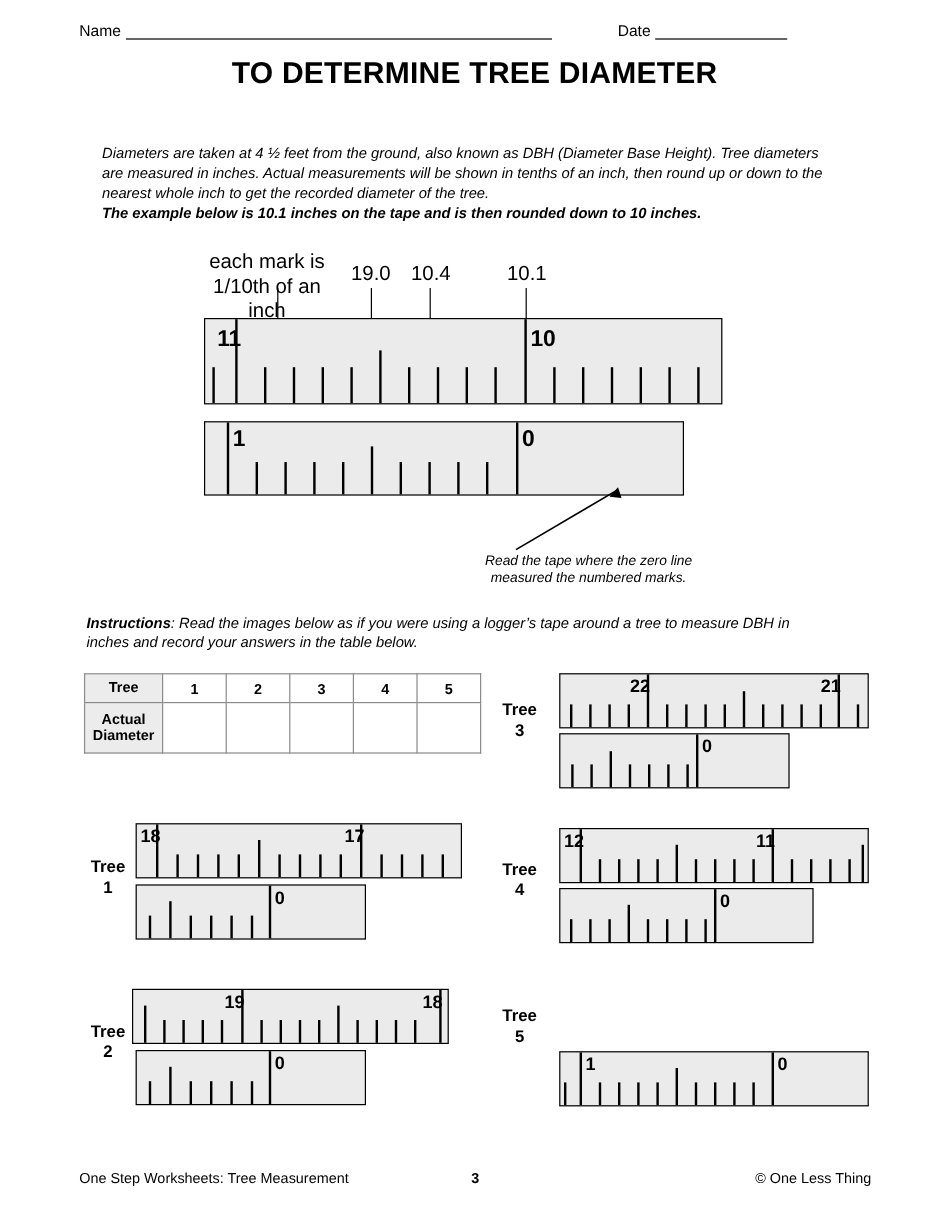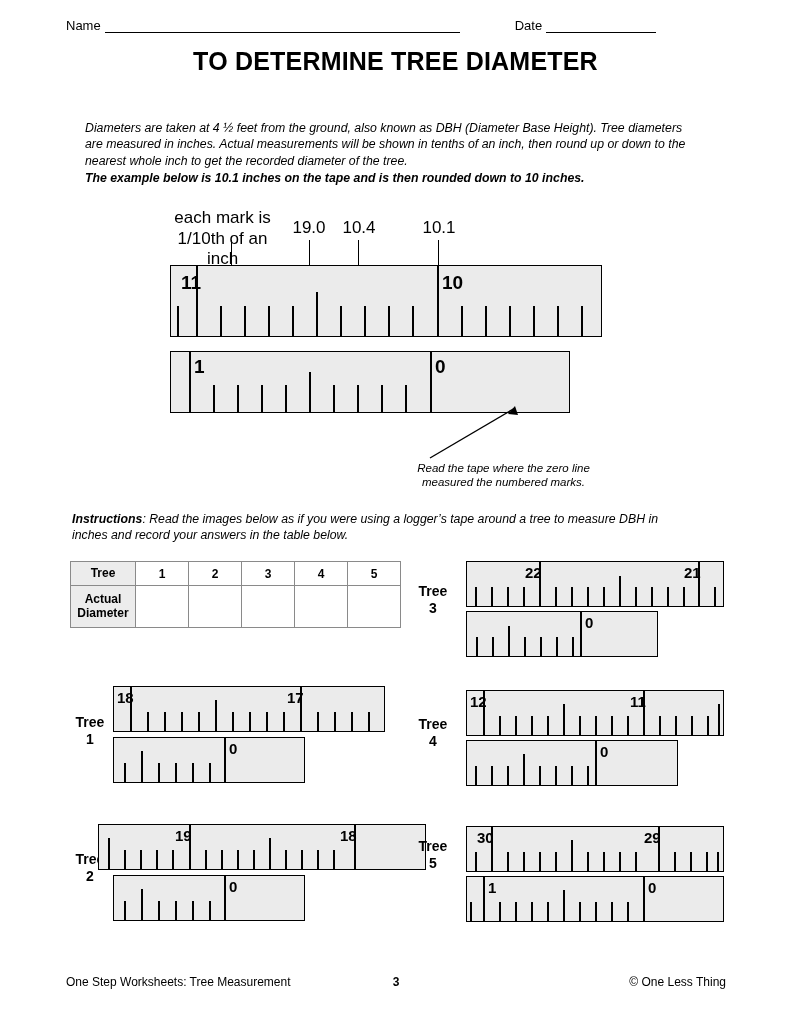--- a/index.html
+++ b/index.html
@@ -157,21 +157,21 @@
     <div class="tk" style="left:186px;height:27px;"></div>
     <div class="tk" style="left:210px;height:27px;"></div>
     <div class="tk" style="left:234px;height:27px;"></div>
   </div>
 
   <svg style="position:absolute;left:400px;top:404px;width:120px;height:60px;">
     <line x1="115" y1="4" x2="30" y2="54" stroke="#000" stroke-width="1.4"></line>
     <polygon points="115,2 108,10 118,11" fill="#000"></polygon>
   </svg>
 
-  <div class="note" style="left:386px;top:461px;width:235px;">
+  <div class="note" style="left:373px;top:461px;width:235px;">
     <div>Read the tape where the zero line</div>
     <div>measured the numbered marks.</div>
   </div>
 
   <div class="instr">
     <b>Instructions</b><span>: Read the images below as if you were using a logger’s tape around a tree to measure DBH in inches and record your answers in the table below.</span>
   </div>
 
   <table class="tbl">
     <tbody>
@@ -302,21 +302,21 @@
     <div class="tk" style="left:72px;height:19px;"></div>
     <div class="tk" style="left:88px;height:19px;"></div>
     <div class="tk" style="left:104px;height:19px;"></div>
     <div class="tk" style="left:120px;height:19px;"></div>
   </div>
 
   <div class="tlabel" style="left:62px;top:851px;width:56px;">
     <div>Tree</div>
     <div>2</div>
   </div>
-  <div class="strip" style="left:98px;top:824px;width:328px;height:46px;padding-left:40px;">
+  <div class="strip" style="left:110px;top:824px;width:264px;height:46px;padding-left:40px;">
     <div class="vline" style="left:90px;width:1.8px;"></div>
     <div class="vline" style="left:255px;width:1.8px;"></div>
     <div class="num numsm" style="left:76px;top:3px;"><span>19</span></div>
     <div class="num numsm" style="left:241px;top:3px;"><span>18</span></div>
     <div class="tk" style="left:9px;height:31px;"></div>
     <div class="tk" style="left:25px;height:19px;"></div>
     <div class="tk" style="left:41px;height:19px;"></div>
     <div class="tk" style="left:57px;height:19px;"></div>
     <div class="tk" style="left:73px;height:19px;"></div>
     <div class="tk" style="left:106px;height:19px;"></div>
@@ -337,40 +337,20 @@
     <div class="tk" style="left:44px;height:19px;"></div>
     <div class="tk" style="left:61px;height:19px;"></div>
     <div class="tk" style="left:78px;height:19px;"></div>
     <div class="tk" style="left:95px;height:19px;"></div>
   </div>
 
   <div class="tlabel" style="left:405px;top:838px;width:56px;">
     <div>Tree</div>
     <div>5</div>
   </div>
-  <div class="strip" style="left:466px;top:826px;width:258px;height:46px;">
-    <div class="vline" style="left:24px;width:1.8px;"></div>
-    <div class="vline" style="left:191px;width:1.8px;"></div>
-    <div class="num numsm" style="left:10px;top:3px;"><span>30</span></div>
-    <div class="num numsm" style="left:177px;top:3px;"><span>29</span></div>
-    <div class="tk" style="left:8px;height:19px;"></div>
-    <div class="tk" style="left:40px;height:19px;"></div>
-    <div class="tk" style="left:56px;height:19px;"></div>
-    <div class="tk" style="left:72px;height:19px;"></div>
-    <div class="tk" style="left:88px;height:19px;"></div>
-    <div class="tk" style="left:104px;height:31px;"></div>
-    <div class="tk" style="left:120px;height:19px;"></div>
-    <div class="tk" style="left:136px;height:19px;"></div>
-    <div class="tk" style="left:152px;height:19px;"></div>
-    <div class="tk" style="left:168px;height:19px;"></div>
-    <div class="tk" style="left:207px;height:19px;"></div>
-    <div class="tk" style="left:223px;height:19px;"></div>
-    <div class="tk" style="left:239px;height:19px;"></div>
-    <div class="tk" style="left:250px;height:19px;"></div>
-  </div>
   <div class="strip" style="left:466px;top:876px;width:258px;height:46px;">
     <div class="vline" style="left:16px;width:1.8px;"></div>
     <div class="vline" style="left:176px;width:1.8px;"></div>
     <div class="num numsm" style="left:21px;top:3px;"><span>1</span></div>
     <div class="num numsm" style="left:181px;top:3px;"><span>0</span></div>
     <div class="tk" style="left:3px;height:19px;"></div>
     <div class="tk" style="left:32px;height:19px;"></div>
     <div class="tk" style="left:48px;height:19px;"></div>
     <div class="tk" style="left:64px;height:19px;"></div>
     <div class="tk" style="left:80px;height:19px;"></div>

